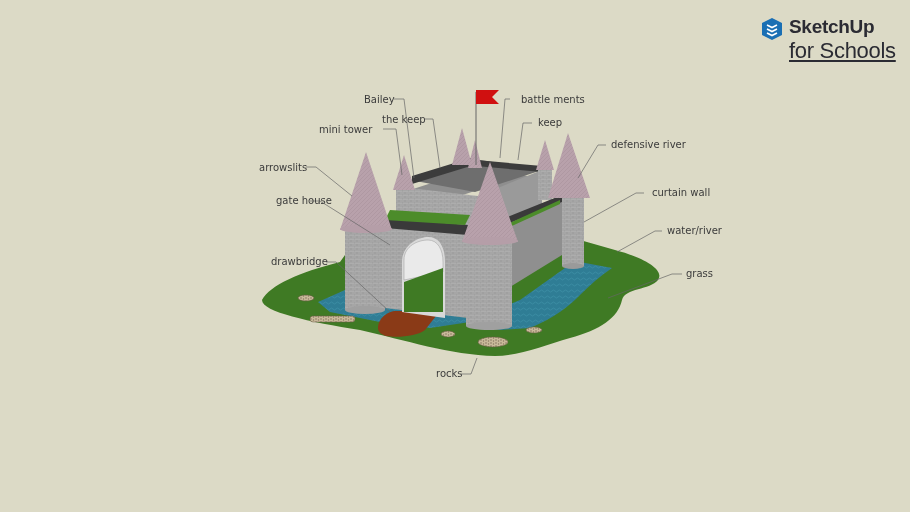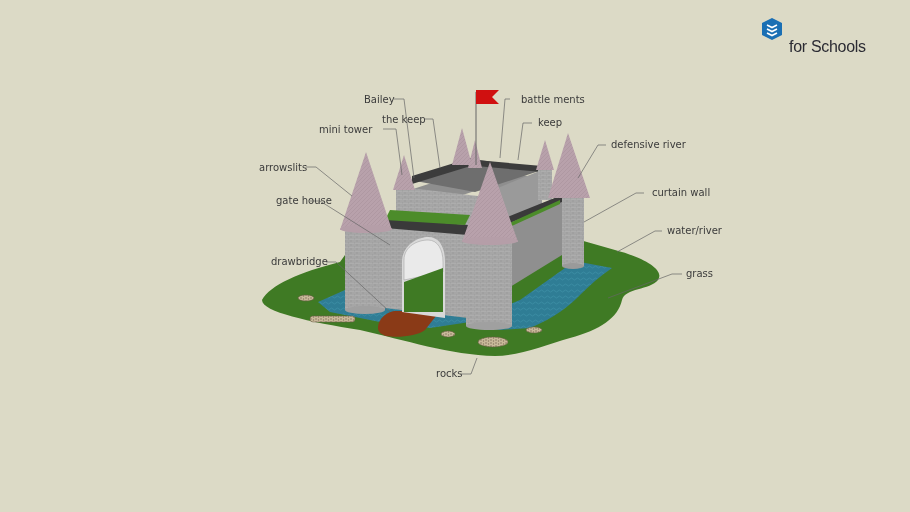--- a/index.html
+++ b/index.html
@@ -1,21 +1,21 @@
 <!DOCTYPE html>
 <html><head>
 <meta charset="utf-8">
 <style>
   html, body { margin:0; padding:0; }
   body { width:910px; height:512px; background:#dcdac6; overflow:hidden; position:relative; font-family:"Liberation Sans", sans-serif; }
   #viewport { position:absolute; left:0; top:0; width:738px; height:512px;text-align:center; }
   .label { position:absolute; font-size:10px; color:#3b3b3b; white-space:nowrap; font-family:"DejaVu Sans", sans-serif; }
   #logo { position:absolute; left:760px; top:14px; width:140px; height:50px; }
   #logo .brand { position:absolute; left:29px; top:2px; font-size:19px; font-weight:bold; color:#2b2b33; letter-spacing:-0.3px; }
-  #logo .sub { position:absolute; left:29px; top:24px; font-size:16px; color:#2b2b33; letter-spacing:-0.3px; }
+  #logo .sub { position:absolute; left:29px; top:24px; font-size:22px; color:#2b2b33; letter-spacing:-0.3px;text-decoration:underline; }
   #logo .mark { position:absolute; left:0; top:3px; width:24px; height:24px; }
 </style>
 </head>
 <body>
 
 <div id="viewport">
   <svg width="910" height="512" viewBox="0 0 910 512">
     <defs>
       <pattern id="stone" width="6" height="4" patternUnits="userSpaceOnUse">
         <rect width="6" height="4" fill="#adadad"></rect>
@@ -129,14 +129,15 @@
   <span class="label" style="left:271px;top:256px">drawbridge</span>
   <span class="label" style="left:686px;top:268px">grass</span>
   <span class="label" style="left:436px;top:368px">rocks</span>
 </div>
 
 <div id="logo">
   <svg class="mark" viewBox="0 0 24 24">
     <path d="M12 1 L22 6 L22 18 L12 23 L2 18 L2 6 Z" fill="#1a6fb4"></path>
     <path d="M7 8 L12 10.5 L17 8 M7 12 L12 14.5 L17 12 M7 16 L12 18.5 L17 16" stroke="#fff" stroke-width="1.6" fill="none"></path>
   </svg>
+  <span class="brand">SketchUp</span>
   <span class="sub">for Schools</span>
 </div>
 
 </body></html>

